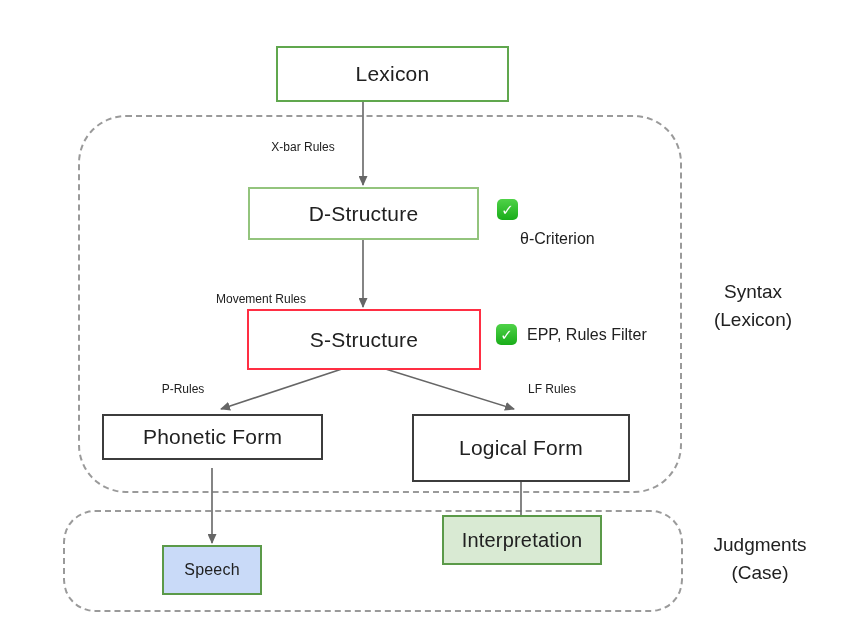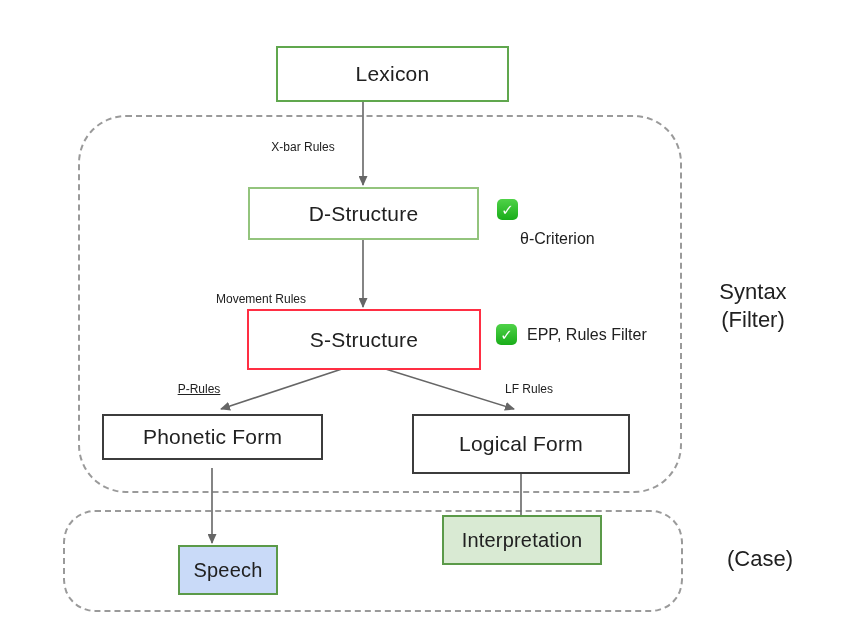--- a/index.html
+++ b/index.html
@@ -48,22 +48,22 @@
     justify-content: center;
     background: #ffffff;
     font-size: 21px;
     letter-spacing: 0.2px;
     color: var(--text);
   }
   .node-lexicon        { left: 247px; top: 46px;  width: 233px; height: 56px; border: 2px solid var(--green-mid); margin-left: 29px; }
   .node-d-structure    { left: 248px; top: 187px; width: 231px; height: 53px; border: 2px solid var(--green-light); }
   .node-s-structure    { left: 247px; top: 309px; width: 234px; height: 61px; border: 2px solid var(--red); }
   .node-phonetic-form  { left: 102px; top: 414px; width: 221px; height: 46px; border: 2px solid var(--dark-border); }
-  .node-logical-form   { left: 412px; top: 414px; width: 218px; height: 60px; border: 2px solid var(--dark-border); }
-  .node-speech         { left: 178px; top: 545px; width: 100px; height: 50px; border: 2px solid var(--green-dark); background: var(--blue-fill); font-size: 20px; }
+  .node-logical-form   { left: 412px; top: 414px; width: 218px; height: 68px; border: 2px solid var(--dark-border); }
+  .node-speech         { left: 162px; top: 545px; width: 100px; height: 50px; border: 2px solid var(--green-dark); background: var(--blue-fill); font-size: 16px; }
   .node-interpretation { left: 442px; top: 515px; width: 160px; height: 50px; border: 2px solid var(--green-dark); background: var(--green-fill); font-size: 20px; }
   
   .edge-label {
     position: absolute;
     transform: translate(-50%, -50%);
     font-size: 12px;
     white-space: nowrap;
     color: var(--text);
     background: transparent;
   }
@@ -85,21 +85,21 @@
     position: absolute;
     font-size: 16px;
     white-space: nowrap;
     color: var(--text);
   }
   
   .region-label {
     position: absolute;
     transform: translate(-50%, -50%);
     text-align: center;
-    font-size: 22px;
+    font-size: 19px;
     line-height: 28px;
     color: var(--text);
     white-space: nowrap;
   }
 </style>
 </head>
 <body>
 
 <div class="canvas">
 
@@ -137,34 +137,35 @@
   </div>
   <div class="node node-speech">
     <span>Speech</span>
   </div>
   <div class="node node-interpretation">
     <span>Interpretation</span>
   </div>
 
   <div class="edge-label" style="left:303px; top:147px;">X-bar Rules</div>
   <div class="edge-label" style="left:261px; top:276px;margin-top:23px;">Movement Rules</div>
-  <div class="edge-label" style="left:199px; top:389px;text-decoration:underline;">P-Rules</div>
-  <div class="edge-label" style="left:529px; top:389px;">LF Rules</div>
+  <div class="edge-label" style="left:183px; top:389px;">P-Rules</div>
+  <div class="edge-label" style="left:552px; top:389px;">LF Rules</div>
 
   <div class="check-icon" style="left:497px; top:199px;">
     <span>✓</span>
   </div>
   <div class="annot-label" style="left:496px; top:230px;margin-left:24px;">θ-Criterion</div>
 
   <div class="check-icon" style="left:496px; top:324px;">
     <span>✓</span>
   </div>
   <div class="annot-label" style="left:527px; top:326px;">EPP, Rules Filter</div>
 
   <div class="region-label" style="left:753px; top:306px;">
     <div>Syntax</div>
-    <div>(Filter)</div>
+    <div>(Lexicon)</div>
   </div>
   <div class="region-label" style="left:760px; top:559px;">
+    <div>Judgments</div>
     <div>(Case)</div>
   </div>
 
 </div>
 
 </body></html>

